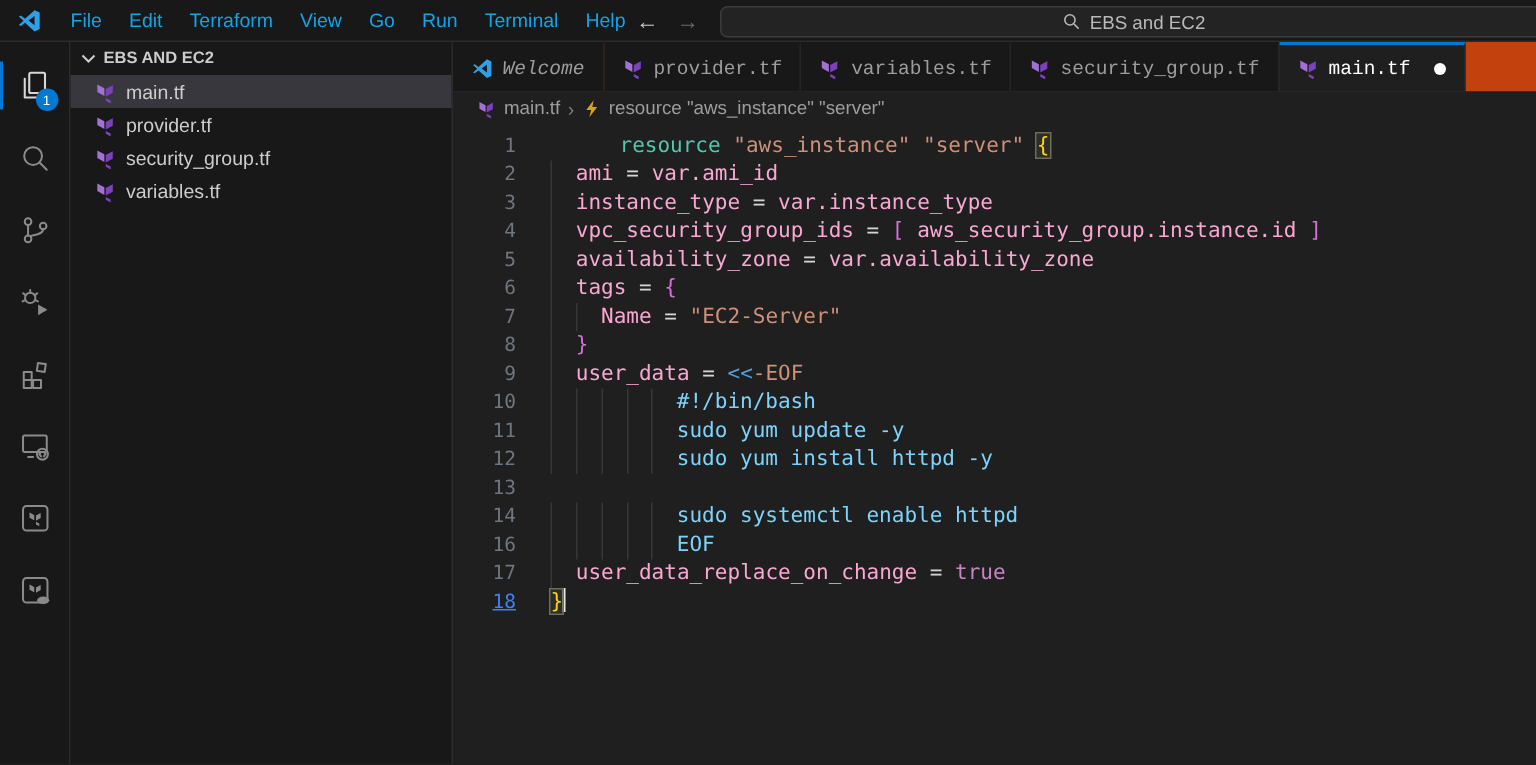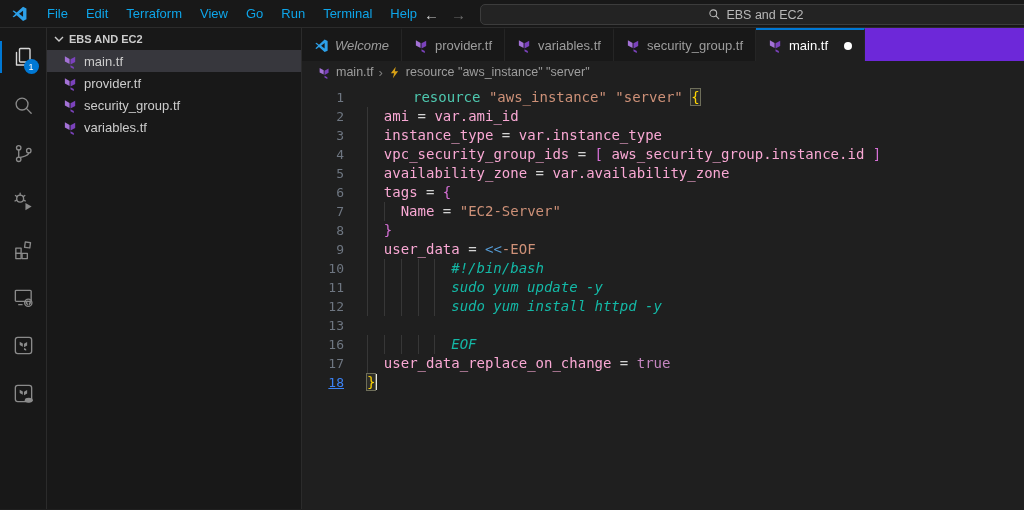--- a/index.html
+++ b/index.html
@@ -45,21 +45,21 @@
   .dots i { width:3px; height:3px; border-radius:50%; background:#cfcfcf; }
   .section-header { height:22px; display:flex; align-items:center; gap:2px;
                     padding-left:4px; font-size:11px; font-weight:bold; color:#cccccc; }
   .file-row { height:22px; display:flex; align-items:center; gap:6px; padding-left:16px;
               font-size:13px; color:#cccccc; cursor:pointer; }
   .file-row.selected { background:#37373d; }
   .file-row svg { flex:0 0 auto; }
 
   
   .editor-group { flex:1; background:#1f1f1f; display:flex; flex-direction:column; min-width:0; }
-  .tabbar { height:33px; background:#6d28d9; display:flex; }
+  .tabbar { height:33px; background:#c2410c; display:flex;font-family:Liberation Mono, monospace; }
   .tab { height:33px; display:flex; align-items:center; gap:6px; padding:0 12px;
          font-size:13px; color:#9d9d9d; background:#181818; border-right:1px solid #252525;
          border-top:2px solid transparent; cursor:pointer; white-space:nowrap; }
   .tab.active { background:#1f1f1f; color:#ffffff; border-top:2px solid #0078d4; }
   .tab.italic .tab-label { font-style:italic; }
   .dirty-dot { width:8px; height:8px; border-radius:50%; background:#ffffff; margin-left:10px; }
   .breadcrumbs { height:22px; display:flex; align-items:center; gap:5px; padding-left:16px;
                  font-size:12.5px; color:#9d9d9d; background:#1f1f1f; }
   .bc-sep { color:#7d7d7d; font-size:13px; }
 
@@ -73,21 +73,21 @@
   .line-code { color:#d4d4d4; }
   .guide { display:inline-block; width:2ch; height:19px; vertical-align:top;
            border-left:1px solid #373737; }
   .kw   { color:#4EC9B0;margin-left:46px; }
   .str  { color:#CE9178; }
   .var  { color:#f9a8d4; }
   .pl   { color:#d4d4d4; }
   .b1x  { color:#FFD602; outline:1px solid #6e6e5a; background:rgba(110,110,90,.18); }
   .b2   { color:#D670D6; }
   .bool { color:#C586C0; }
-  .hd   { color:#14b8a6;font-style:italic; }
+  .hd   { color:#7dd3fc; }
   .op2  { color:#569CD6; }
   .caret { display:inline-block; width:2px; height:16px; background:#e7e7e7;
            vertical-align:middle; margin-top:-2px; }
 </style>
 </head>
 <body>
 
 <div class="titlebar">
   <svg class="vslogo" viewBox="0 0 24 24">
     <path d="M17 2.5 8 10.6 4 7.6 2.2 8.5 6.6 12.5 2.2 16.5 4 17.4 8 14.4 17 22.5 21.8 20.2V4.8Z" fill="#2da0e8"></path>
@@ -292,19 +292,20 @@
           <div class="code-line"><div class="line-num">4</div><div class="line-code"><span class="guide"></span><span class="var">vpc_security_group_ids</span><span class="pl"> = </span><span class="b2">[</span><span class="pl"> </span><span class="var">aws_security_group.instance.id</span><span class="pl"> </span><span class="b2">]</span></div></div>
           <div class="code-line"><div class="line-num">5</div><div class="line-code"><span class="guide"></span><span class="var">availability_zone</span><span class="pl"> = </span><span class="var">var.availability_zone</span></div></div>
           <div class="code-line"><div class="line-num">6</div><div class="line-code"><span class="guide"></span><span class="var">tags</span><span class="pl"> = </span><span class="b2">{</span></div></div>
           <div class="code-line"><div class="line-num">7</div><div class="line-code"><span class="guide"></span><span class="guide"></span><span class="var">Name</span><span class="pl"> = </span><span class="str">"EC2-Server"</span></div></div>
           <div class="code-line"><div class="line-num">8</div><div class="line-code"><span class="guide"></span><span class="b2">}</span></div></div>
           <div class="code-line"><div class="line-num">9</div><div class="line-code"><span class="guide"></span><span class="var">user_data</span><span class="pl"> = </span><span class="op2">&lt;&lt;</span><span class="str">-EOF</span></div></div>
           <div class="code-line"><div class="line-num">10</div><div class="line-code"><span class="guide"></span><span class="guide"></span><span class="guide"></span><span class="guide"></span><span class="guide"></span><span class="hd">#!/bin/bash</span></div></div>
           <div class="code-line"><div class="line-num">11</div><div class="line-code"><span class="guide"></span><span class="guide"></span><span class="guide"></span><span class="guide"></span><span class="guide"></span><span class="hd">sudo yum update -y</span></div></div>
           <div class="code-line"><div class="line-num">12</div><div class="line-code"><span class="guide"></span><span class="guide"></span><span class="guide"></span><span class="guide"></span><span class="guide"></span><span class="hd">sudo yum install httpd -y</span></div></div>
           <div class="code-line"><div class="line-num">13</div></div>
+          <div class="code-line"><div class="line-num">14</div><div class="line-code"><span class="guide"></span><span class="guide"></span><span class="guide"></span><span class="guide"></span><span class="guide"></span><span class="hd">sudo systemctl enable httpd</span></div></div>
           <div class="code-line"><div class="line-num">16</div><div class="line-code"><span class="guide"></span><span class="guide"></span><span class="guide"></span><span class="guide"></span><span class="guide"></span><span class="hd">EOF</span></div></div>
           <div class="code-line"><div class="line-num">17</div><div class="line-code"><span class="guide"></span><span class="var">user_data_replace_on_change</span><span class="pl"> = </span><span class="bool">true</span></div></div>
           <div class="code-line"><div class="line-num active">18</div><div class="line-code"><span class="b1x">}</span><span class="caret"></span></div></div>
         </div>
     </div>
   </div>
 </div>
 
 </body></html>

